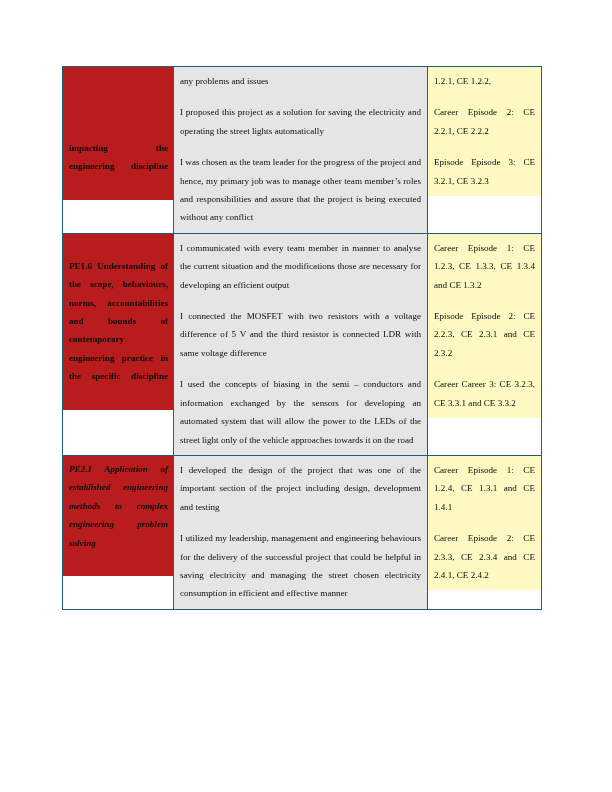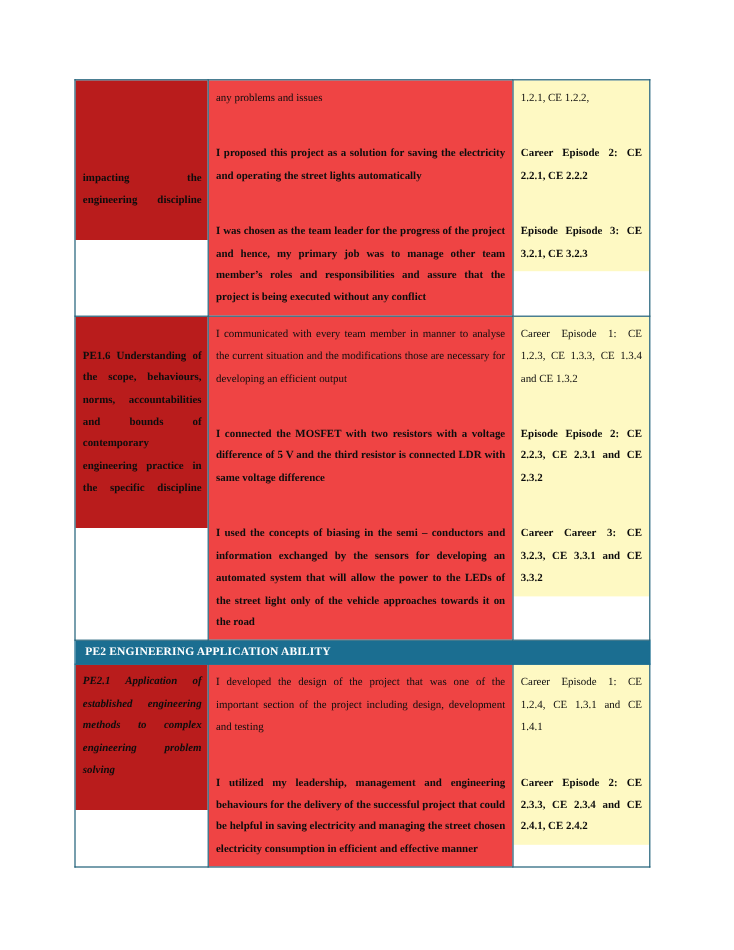--- a/index.html
+++ b/index.html
@@ -55,21 +55,21 @@
   .cell-criteria {
     background: #b91c1c;
     font-weight: bold;
     text-align: justify;
     text-justify: inter-word;
     padding-left: 6px;
     padding-right: 5px;
   }
 
   .cell-body {
-    background: #ef4444;
+    background: #e5e5e5;
     text-align: justify;
     text-justify: inter-word;
     padding-left: 6px;
     padding-right: 6px;
   }
 
   .cell-episode {
     background: #fef9c3;
     text-align: justify;
     text-justify: inter-word;
@@ -83,22 +83,21 @@
   .just-all > p::after {
     content: "";
     display: inline-block;
     width: 100%;
   }
 
   p.para {
     margin: 0 0 0 0;
   }
   p.para + p.para {
-    margin-top: 28px;
-    font-weight: bold;
+    margin-top: 13px;
   }
   p.tight {
     margin: 0;
   }
 
   
   .section-band td {
     background: #1b6e91;
     border: 1px solid #1b6e91;
     padding: 0;
@@ -168,25 +167,20 @@
         </td>
         <td>
           <div class="cell cell-episode">
             <p class="para">Career Episode 1: CE 1.2.3, CE 1.3.3, CE 1.3.4 and CE 1.3.2</p>
             <p class="para">Episode Episode 2: CE 2.2.3, CE 2.3.1 and CE 2.3.2</p>
             <p class="para">Career Career 3: CE 3.2.3, CE 3.3.1 and CE 3.3.2</p>
           </div>
         </td>
       </tr>
 
-      <tr class="section-band">
-        <td colspan="3">
-          <div class="band-inner">PE2 ENGINEERING APPLICATION ABILITY</div>
-        </td>
-      </tr>
 
       <tr>
         <td>
           <div class="cell cell-criteria criteria-pad-3 just-all">
             <p class="tight">PE2.1 Application of established engineering methods to complex engineering problem solving</p>
           </div>
         </td>
         <td>
           <div class="cell cell-body">
             <p class="para">I developed the design of the project that was one of the important section of the project including design, development and testing</p>

